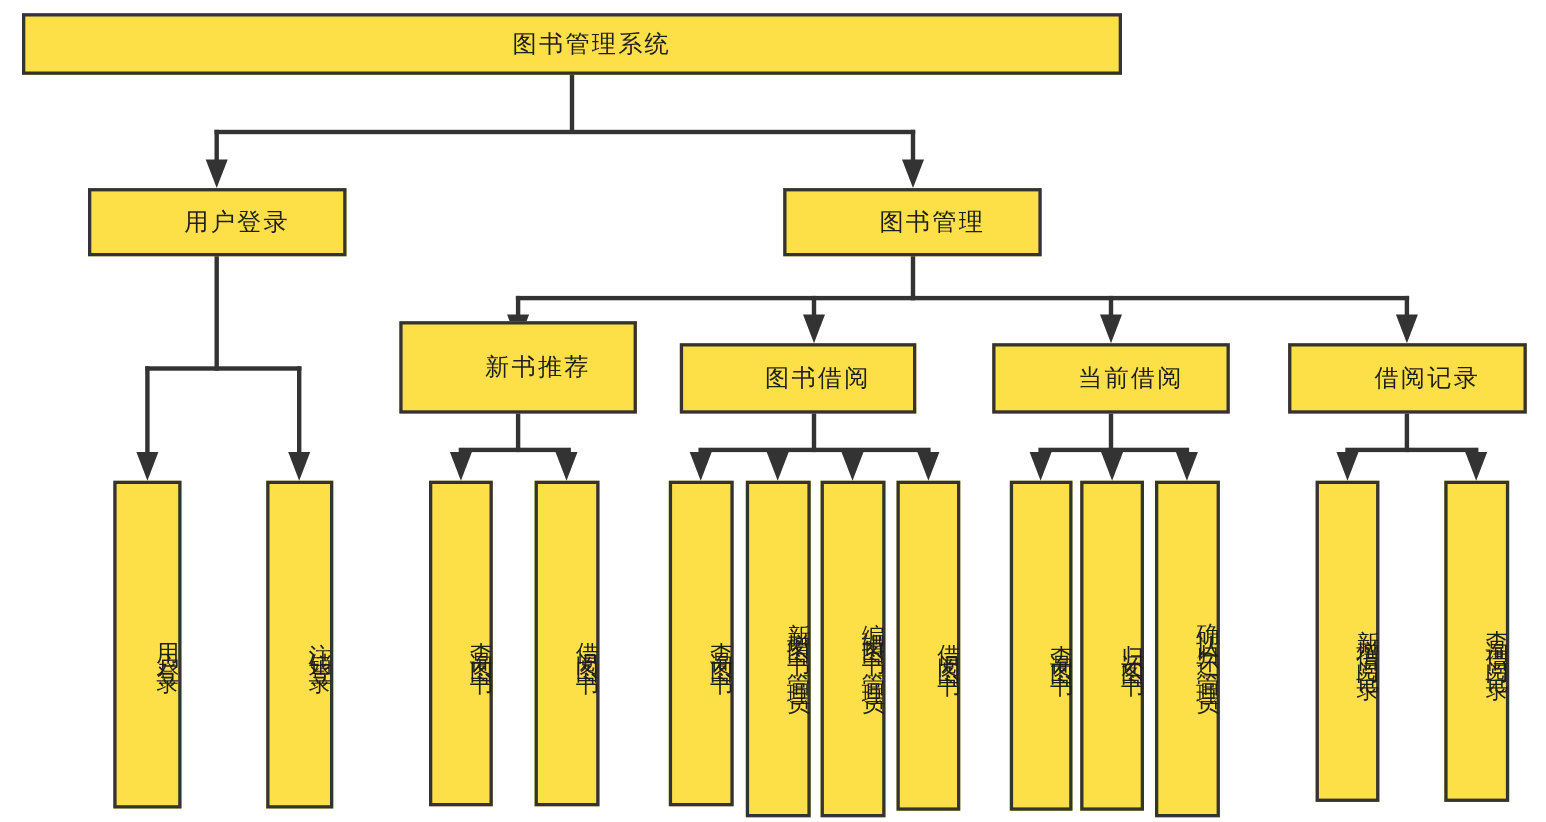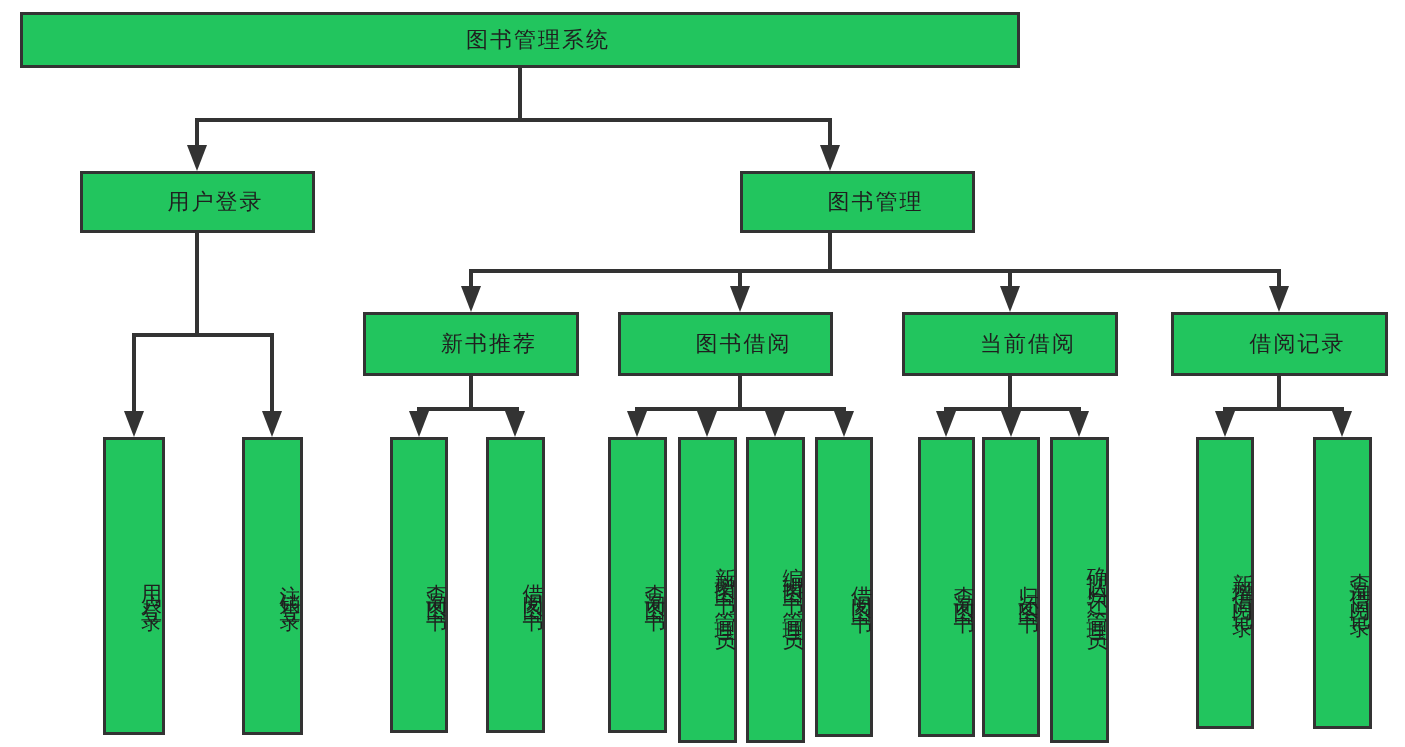--- a/index.html
+++ b/index.html
@@ -5,21 +5,21 @@
   html,body { margin:0; padding:0; background:#fff; }
   .stage {
     position:relative; width:1405px; height:747px;
     background:var(--bg, #ffffff);
     font-family:"Liberation Sans", sans-serif;
     overflow:hidden;
   }
   .box {
     position:absolute; box-sizing:border-box;
     border:3px solid var(--line, #333333);
-    background:#22c55e;
+    background:#fde047;
     display:flex; align-items:center; justify-content:center;
     color:var(--text, #1f1f1f);
     padding-left:36px;
   }
   .hbox { font-size:22px; letter-spacing:2px; }
   .vtext {
     writing-mode:vertical-rl; text-orientation:mixed;
     font-size:21px; letter-spacing:9px; line-height:1;
     white-space:nowrap;
   }
@@ -88,25 +88,25 @@
   <div class="arrow" style="left:1215px;top:411px"></div>
   <div class="arrow" style="left:1332px;top:411px"></div>
 
   <div class="box hbox" style="left:20px;top:12px;width:1000px;height:56px">
     <span>图书管理系统</span>
   </div>
 
   <div class="box hbox" style="left:80px;top:171px;width:235px;height:62px">
     <span>用户登录</span>
   </div>
-  <div class="box hbox" style="left:740px;top:171px;width:235px;height:62px">
+  <div class="box hbox" style="left:712px;top:171px;width:235px;height:62px">
     <span>图书管理</span>
   </div>
 
-  <div class="box hbox" style="left:363px;top:312px;width:216px;height:64px">
+  <div class="box hbox" style="left:363px;top:292px;width:216px;height:84px">
     <span>新书推荐</span>
   </div>
   <div class="box hbox" style="left:618px;top:312px;width:215px;height:64px">
     <span>图书借阅</span>
   </div>
   <div class="box hbox" style="left:902px;top:312px;width:216px;height:64px">
     <span>当前借阅</span>
   </div>
   <div class="box hbox" style="left:1171px;top:312px;width:217px;height:64px">
     <span>借阅记录</span>

